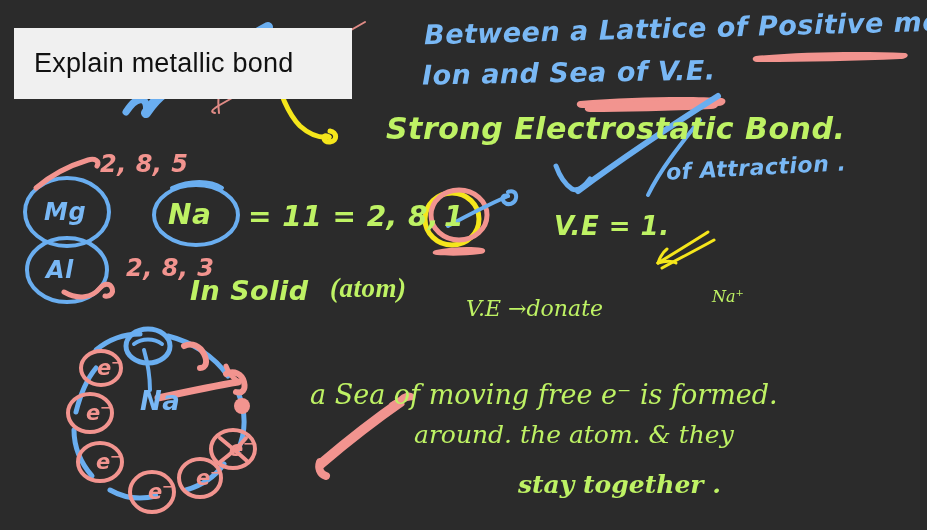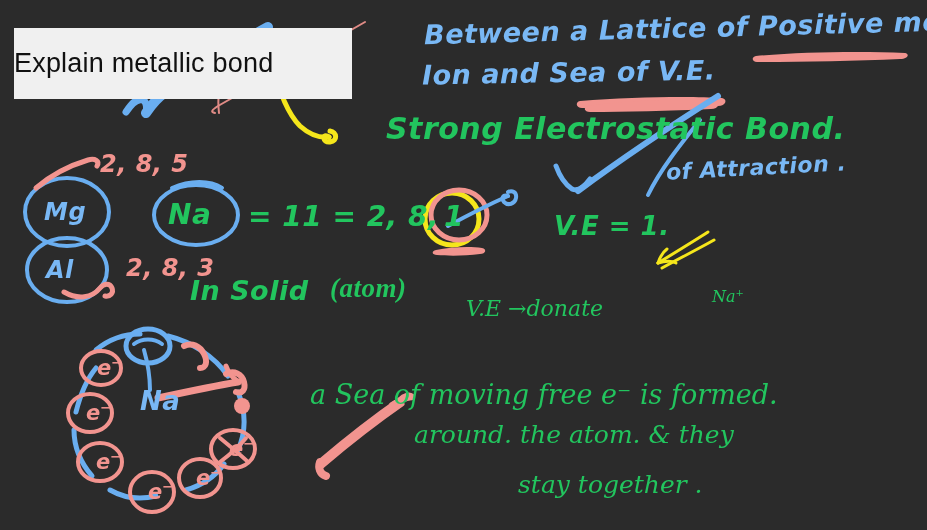--- a/index.html
+++ b/index.html
@@ -30,30 +30,31 @@
     height: 71px;
     background: #f0f0f0;
     display: flex;
     align-items: center;
     z-index: 3;
   }
   .title-box .title-text {
     font-family: "Liberation Sans", sans-serif;
     font-size: 27px;
     color: #111111;
+    padding-left: 20px;
     letter-spacing: 0.2px;
     white-space: nowrap;
   }
   .hw {
     position: absolute;
     white-space: nowrap;
     font-family: "DejaVu Sans", sans-serif;
   }
   .hw-blue   { color: #79b8f5; }
-  .hw-yellow { color: #22c55e; }
+  .hw-yellow { color: #bef264; }
   .hw-pink   { color: #f2948f; }
   .marker {
     font-weight: bold;
     font-style: italic;
     letter-spacing: 0.5px;
   }
   .script {
     font-family: "DejaVu Serif", serif;
     font-style: italic;
     font-weight: normal;
@@ -210,15 +211,15 @@
   <div class="hw hw-yellow script" style="left:712px; top:287px; font-size:16px;">
     <span>Na</span><span class="sup">+</span>
   </div>
 
   <div class="hw hw-blue marker" style="left:140px; top:386px; font-size:26px;">Na</div>
 
   <div class="hw hw-yellow script" style="left:310px; top:379px; font-size:27px;">a Sea of moving free e⁻ is formed.</div>
 
   <div class="hw hw-yellow script" style="left:414px; top:420px; font-size:25px;">around. the atom. &amp; they</div>
 
-  <div class="hw hw-yellow script" style="left:518px; top:470px; font-size:25px;">stay together .</div>
+  <div class="hw hw-yellow script" style="left:518px; top:470px; font-size:25px;font-weight:bold;">stay together .</div>
 
 </div>
 
 </body></html>

